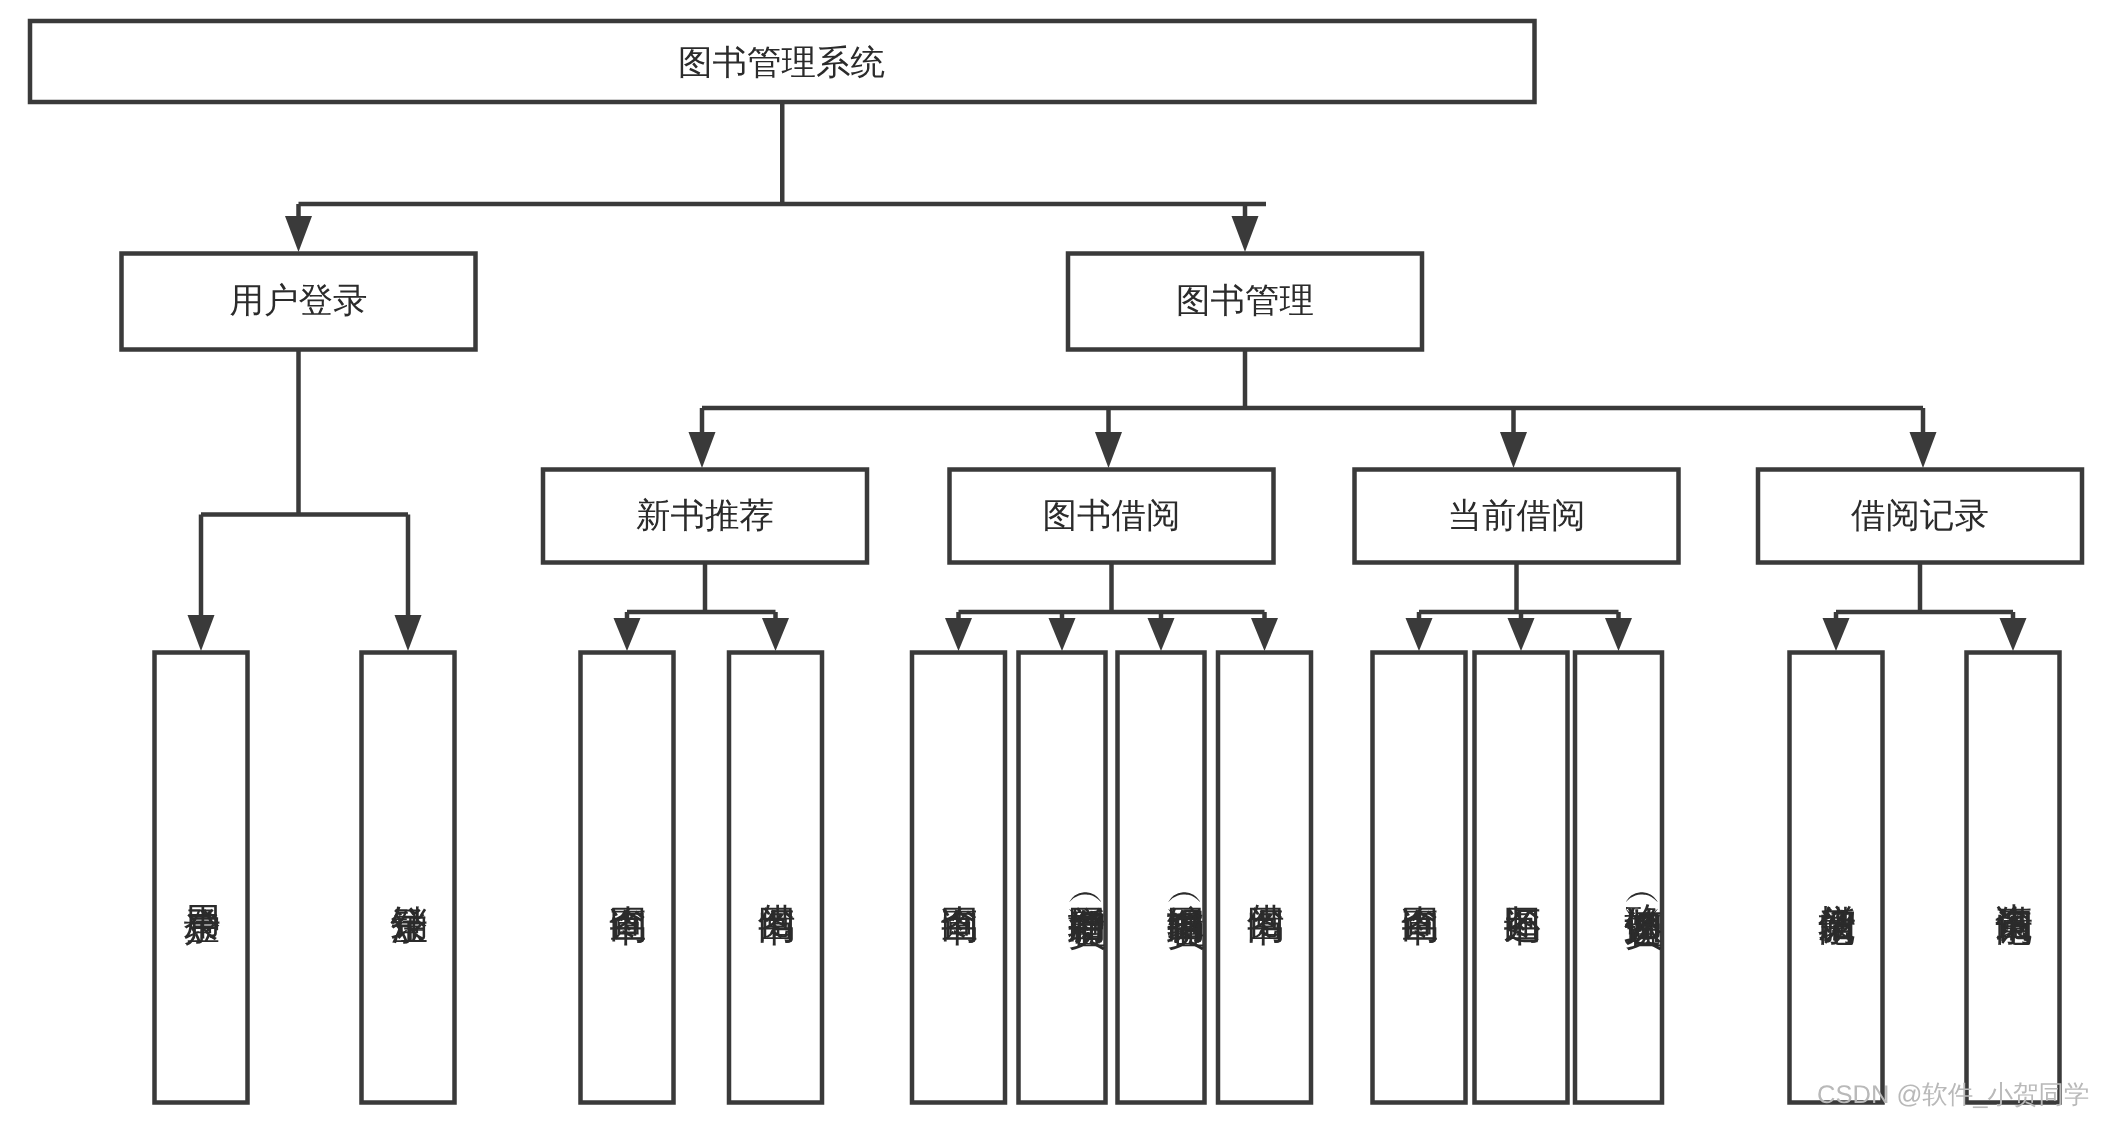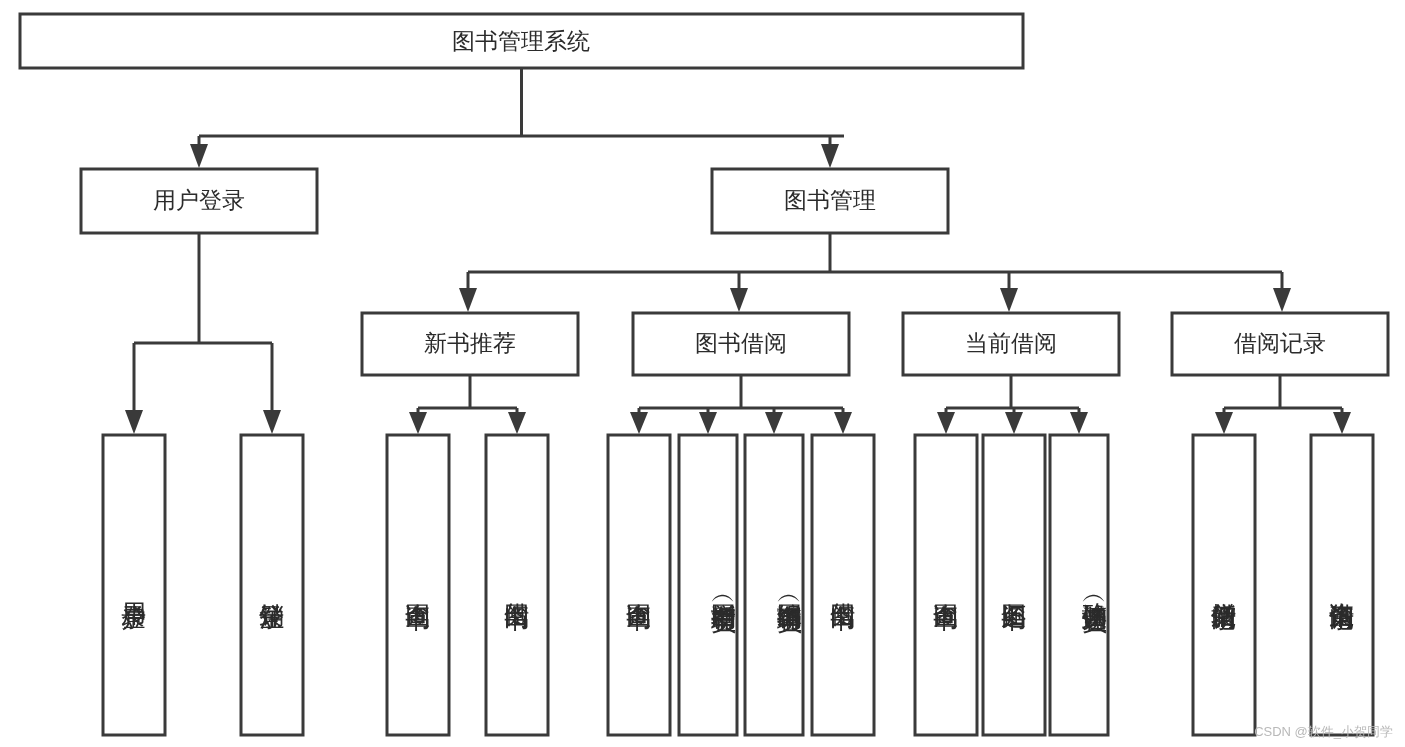--- a/index.html
+++ b/index.html
@@ -48,21 +48,21 @@
     dominant-baseline: middle;
   }
   .label-h {
     font-size: 23px;
   }
   .watermark {
     position: absolute;
     right: 12px;
     bottom: 6px;
     font-family: "Liberation Sans", "DejaVu Sans", sans-serif;
-    font-size: 13px;
+    font-size: 17px;
     color: #b9b9b9;
     white-space: nowrap;
     user-select: none;
     pointer-events: none;
   }
 </style>
 </head>
 <body>
 
 <div id="diagram-root">

